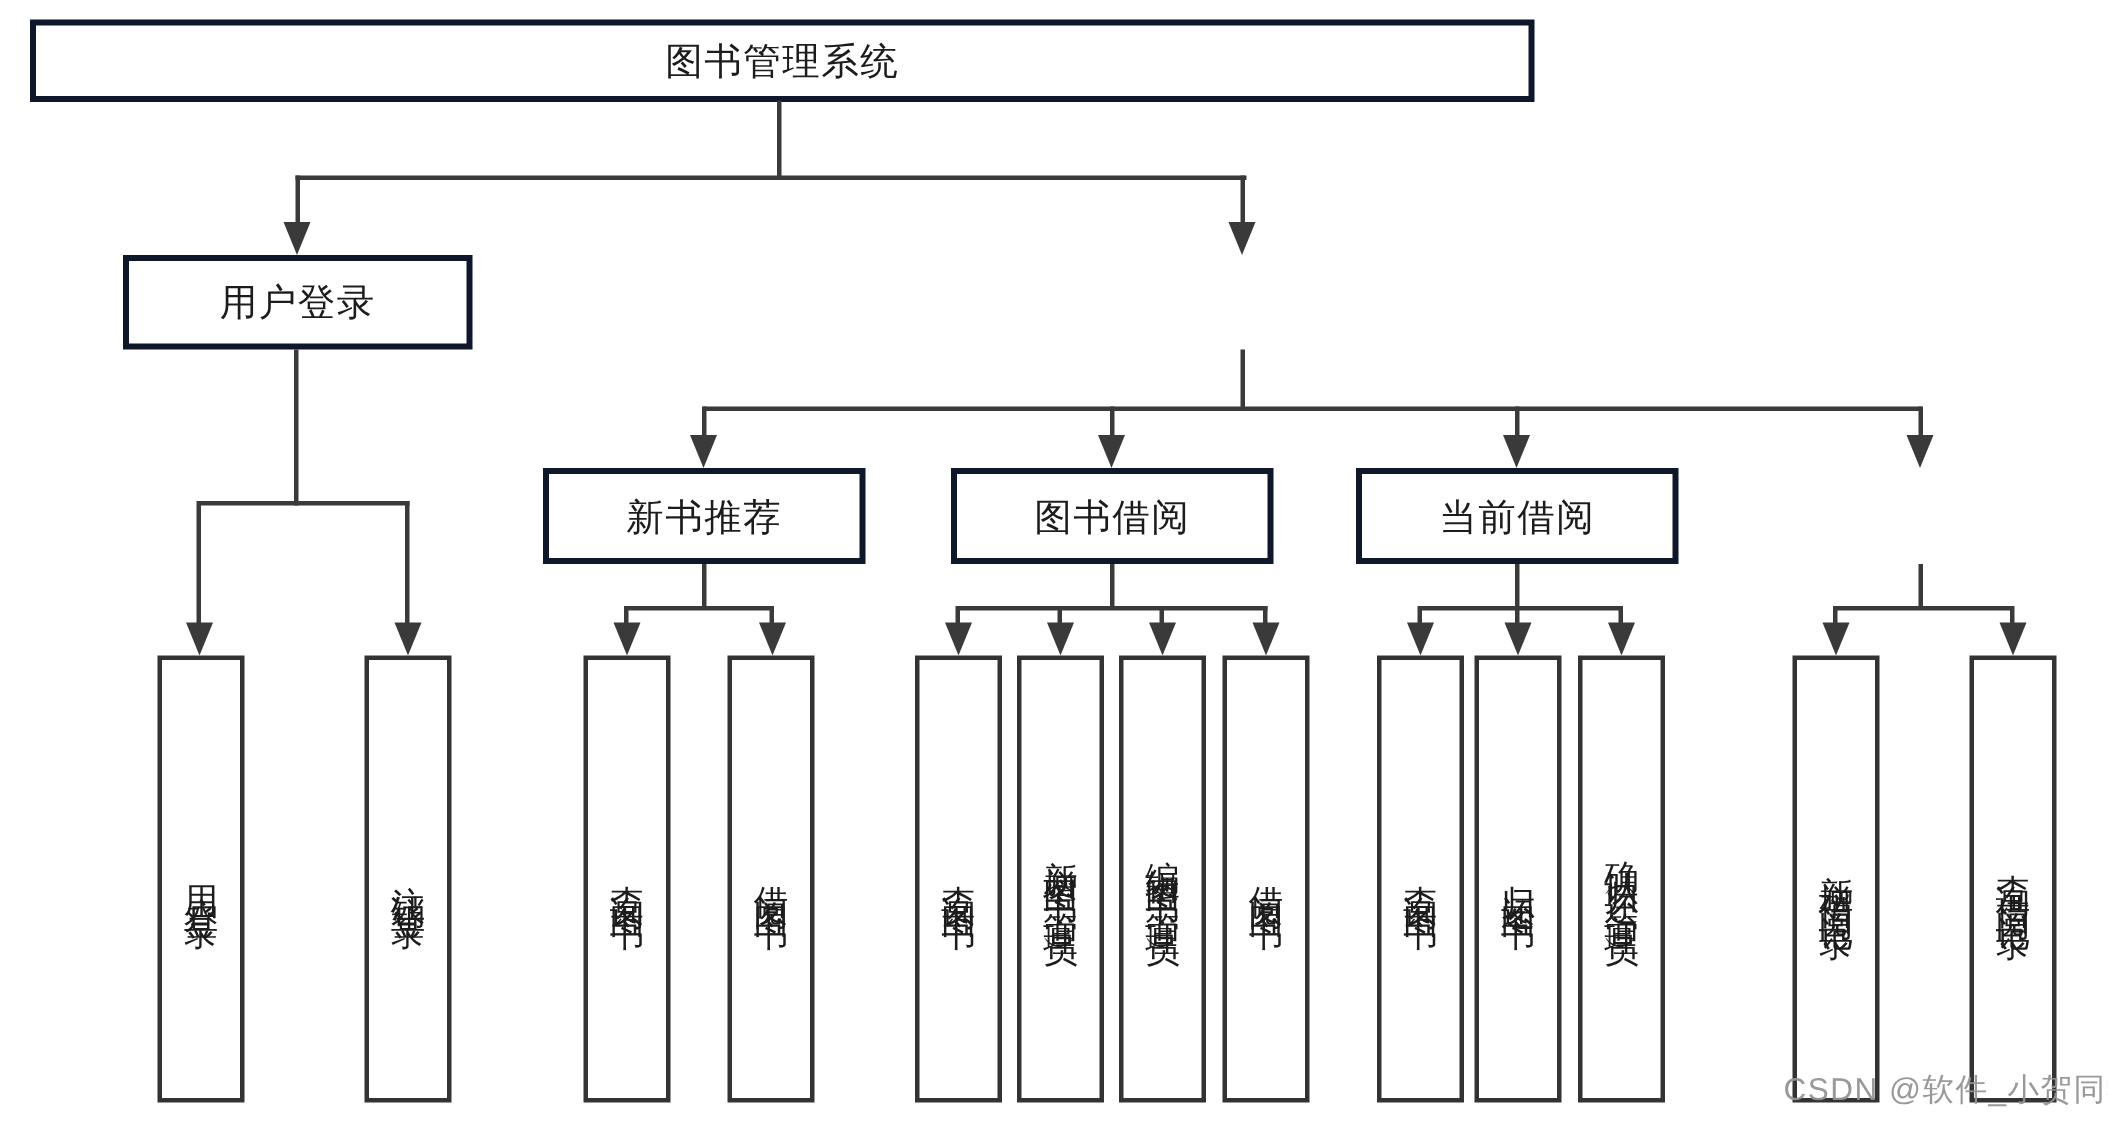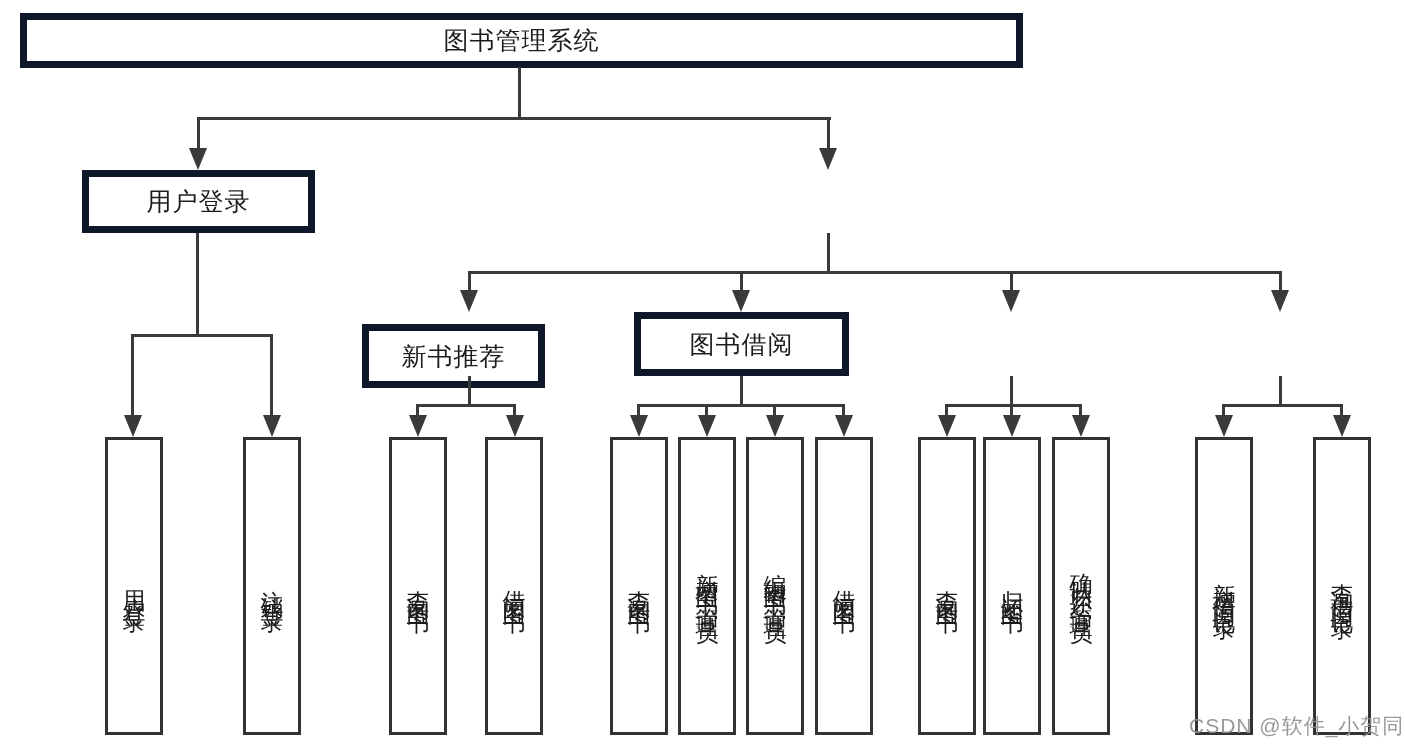--- a/index.html
+++ b/index.html
@@ -9,21 +9,21 @@
     width: 1405px;
     height: 747px;
     background: #ffffff;
     font-family: "Liberation Sans", "DejaVu Sans", sans-serif;
     color: #1c1c1c;
     overflow: hidden;
   }
   
   .hbox {
     position: absolute;
-    border: 7px solid #0f172a;
+    border: 4px solid #0f172a;
     background: #ffffff;
     display: flex;
     align-items: center;
     justify-content: center;
     font-size: 25px;
     letter-spacing: 1px;
     color: #1c1c1c;
   }
   
   .vbox {
@@ -98,25 +98,28 @@
   <div class="hline" style="left:469px; top:271px; width:812px;"></div>
   <div class="vline" style="left:468px; top:271px; height:22px;"></div>
   <div class="arr" style="left:460px; top:290px;"></div>
   <div class="vline" style="left:740px; top:271px; height:22px;"></div>
   <div class="arr" style="left:732px; top:290px;"></div>
   <div class="vline" style="left:1010px; top:271px; height:22px;"></div>
   <div class="arr" style="left:1002px; top:290px;"></div>
   <div class="vline" style="left:1279px; top:271px; height:22px;"></div>
   <div class="arr" style="left:1271px; top:290px;"></div>
 
-  <div class="hbox" style="left:362px; top:324px; width:183px; height:64px;">
+  <div class="hbox" style="left:362px; top:312px; width:215px; height:64px;">
     <span>新书推荐</span>
   </div>
   <div class="hbox" style="left:634px; top:312px; width:215px; height:64px;text-align:center;">
     <span>图书借阅</span>
+  </div>
+  <div class="hbox" style="left:904px; top:312px; width:215px; height:64px;">
+    <span>当前借阅</span>
   </div>
 
   <div class="vline" style="left:468px; top:376px; height:30px;"></div>
   <div class="hline" style="left:418px; top:404px; width:97px;"></div>
   <div class="vline" style="left:416px; top:404px; height:14px;"></div>
   <div class="arr" style="left:409px; top:415px;"></div>
   <div class="vline" style="left:513px; top:404px; height:14px;"></div>
   <div class="arr" style="left:506px; top:415px;"></div>
 
   <div class="vline" style="left:740px; top:376px; height:30px;"></div>

